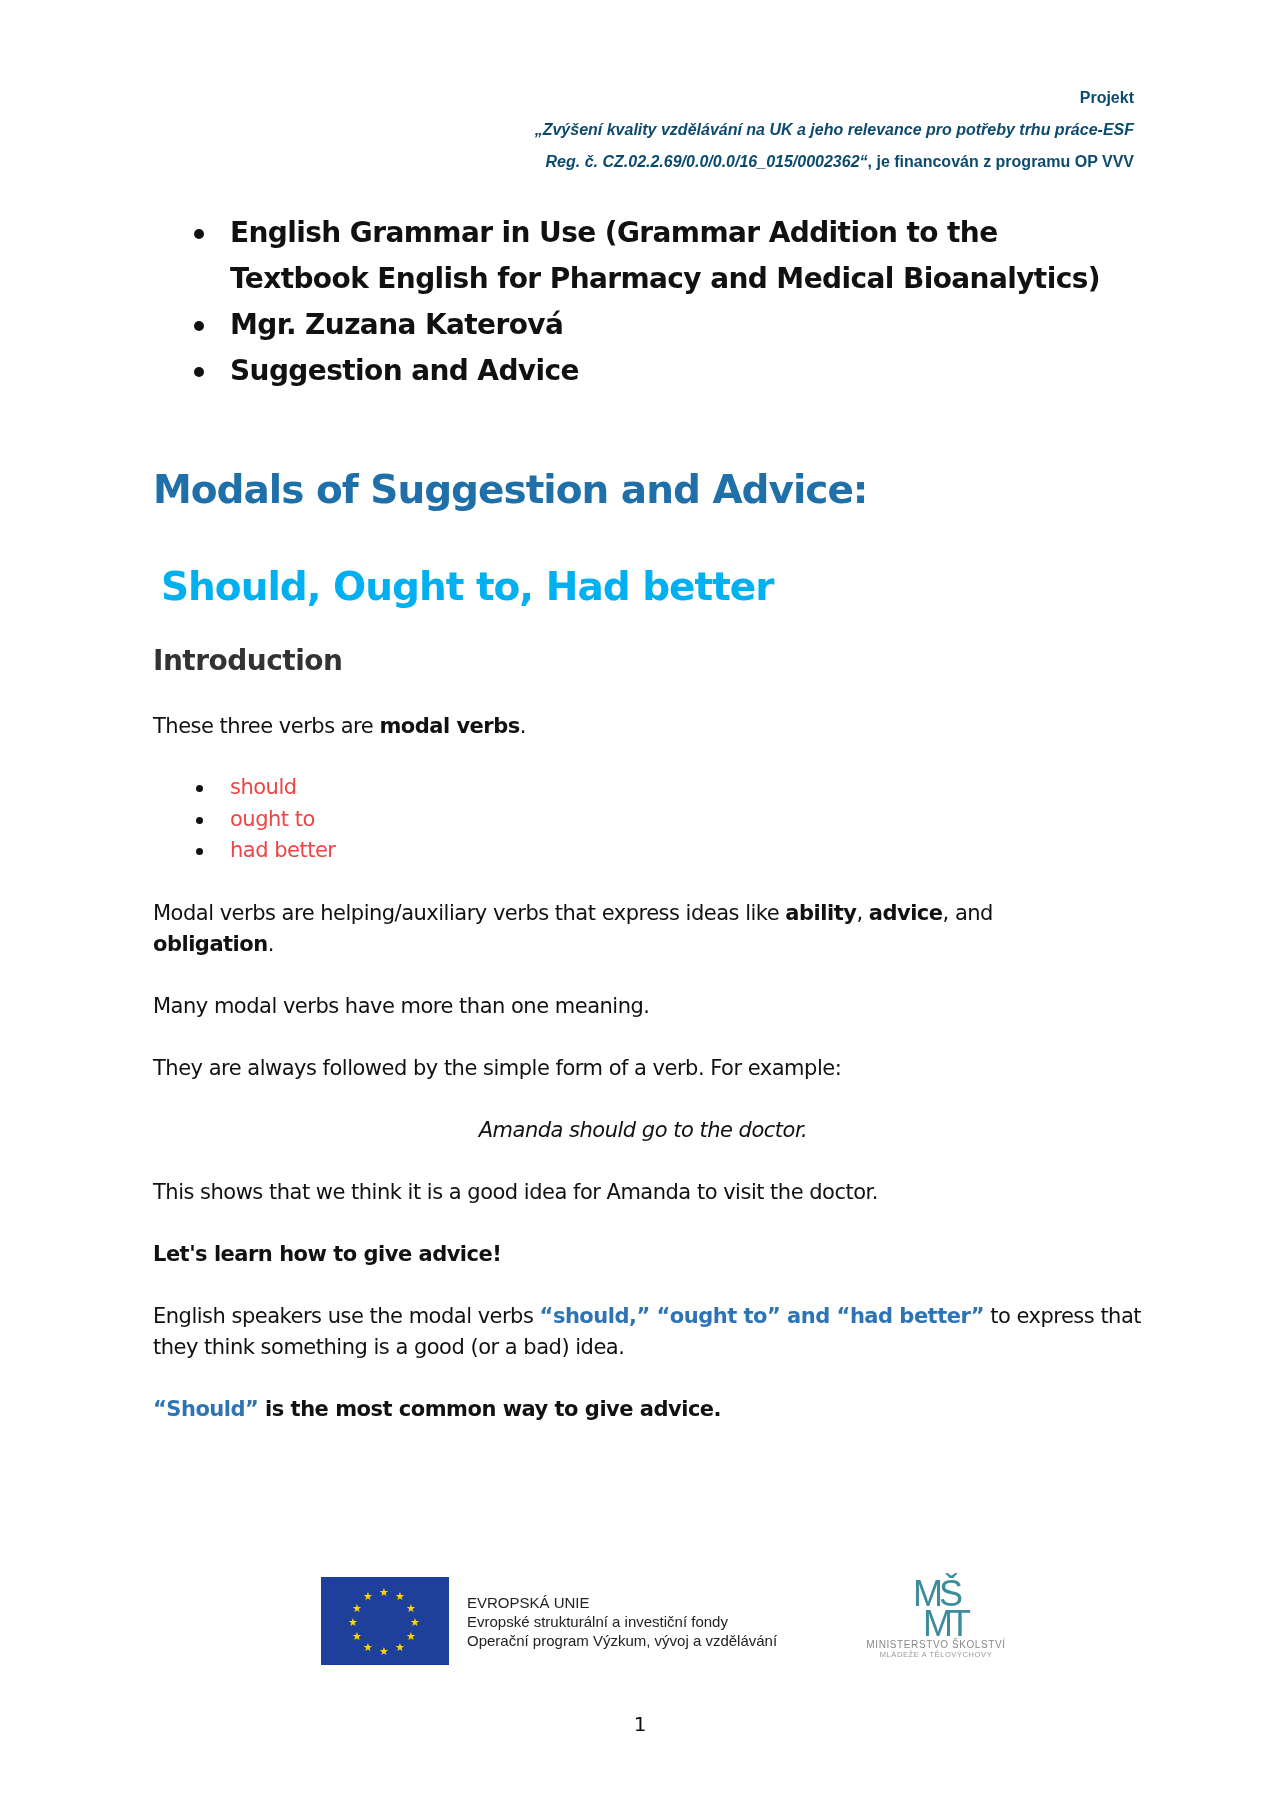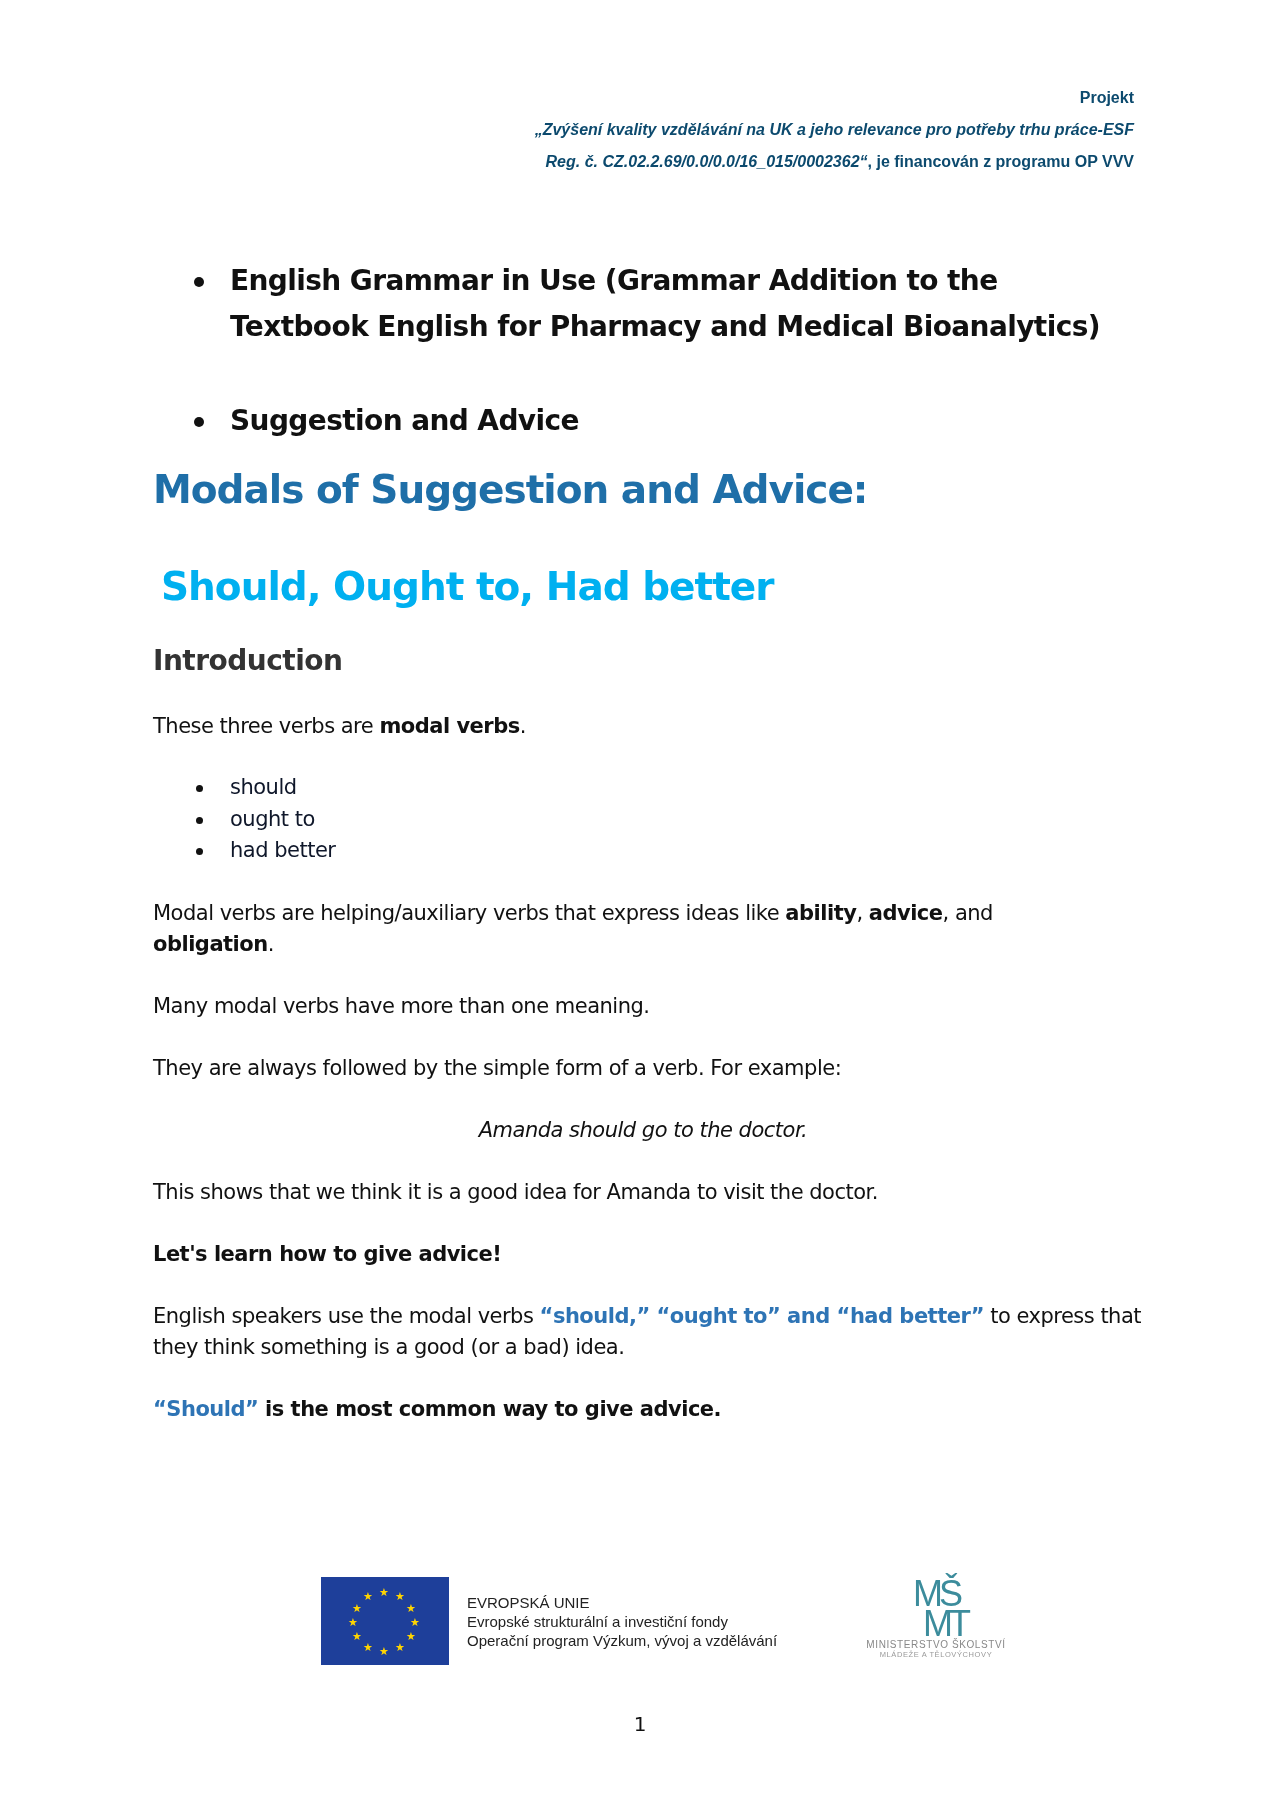--- a/index.html
+++ b/index.html
@@ -13,21 +13,21 @@
       font-weight: bold; color: #0c4a6e;
     }
     .page-header .ital { font-style: italic; }
 
     .doc-bullets {
       position: absolute; left: 192px; top: 210px; width: 940px;
       margin: 0; padding: 0; list-style: none;
       font-family: "DejaVu Sans", sans-serif; font-weight: bold; font-size: 28px; line-height: 46px;
       color: #111; letter-spacing: -0.6px;
     }
-    .doc-bullets li { position: relative; padding-left: 38px; margin-top: 48px; }
+    .doc-bullets li { position: relative; padding-left: 38px; }
     .doc-bullets li::before {
       content: ""; position: absolute; left: 2px; top: 19px; width: 10px; height: 10px; border-radius: 50%; background: #111;
     }
 
     .h1 {
       position: absolute; left: 153px; top: 464px; margin: 0;
       font-family: "DejaVu Sans", sans-serif; font-weight: bold; font-size: 39px; line-height: 52px;
       color: #1F6FA8; letter-spacing: -1px;
     }
     .h2 {
@@ -45,21 +45,21 @@
       position: absolute; left: 153px; width: 980px;
       font-family: "DejaVu Sans", sans-serif; font-size: 21px; line-height: 31px; color: #111;
       letter-spacing: -0.5px; margin: 0;
     }
     .b { font-weight: bold; }
     .i { font-style: italic; text-align: center; }
     .blue { color: #2E74B5; font-weight: bold; }
 
     .verb-list {
       position: absolute; left: 192px; top: 772px; margin: 0; padding: 0; list-style: none;
-      font-family: "DejaVu Sans", sans-serif; font-size: 21px; line-height: 31.5px; color: #0f172a; letter-spacing: -0.5px;
+      font-family: "DejaVu Sans", sans-serif; font-size: 21px; line-height: 31.5px; color: #ef4444; letter-spacing: -0.5px;
     }
     .verb-list li { position: relative; padding-left: 38px; }
     .verb-list li::before {
       content: ""; position: absolute; left: 4px; top: 13px; width: 7px; height: 7px; border-radius: 50%; background: #111;
     }
 
     .footer-logos { position: absolute; left: 321px; top: 1577px; width: 700px; height: 90px; }
     .eu-flag { position: absolute; left: 0; top: 0; width: 128px; height: 88px; background: #1E3F9A; }
     .eu-flag .star { position: absolute; color: #FFD400; font-size: 11px; line-height: 11px; }
     .eu-text {
@@ -88,20 +88,21 @@
 <body>
 
 <div class="page-header">
   <div>Projekt</div>
   <div class="ital">„Zvýšení kvality vzdělávání na UK a jeho relevance pro potřeby trhu práce-ESF</div>
   <div><span class="ital">Reg. č. CZ.02.2.69/0.0/0.0/16_015/0002362“</span><span>, je financován z programu OP VVV</span></div>
 </div>
 
 <ul class="doc-bullets">
   <li>English Grammar in Use (Grammar Addition to the Textbook English for Pharmacy and Medical Bioanalytics)</li>
+  <li>Mgr. Zuzana Katerová</li>
   <li>Suggestion and Advice</li>
 </ul>
 
 <h1 class="h1">Modals of Suggestion and Advice:</h1>
 <h2 class="h2">Should, Ought to, Had better</h2>
 <h3 class="h3">Introduction</h3>
 
 <p class="body-text" style="top:711px;"><span>These three verbs are </span><span class="b">modal verbs</span><span>.</span></p>
 
 <ul class="verb-list">

